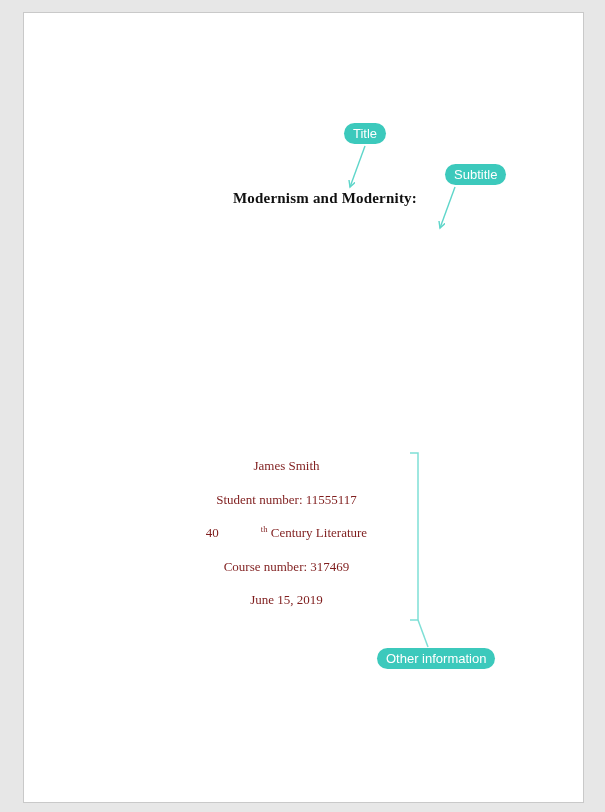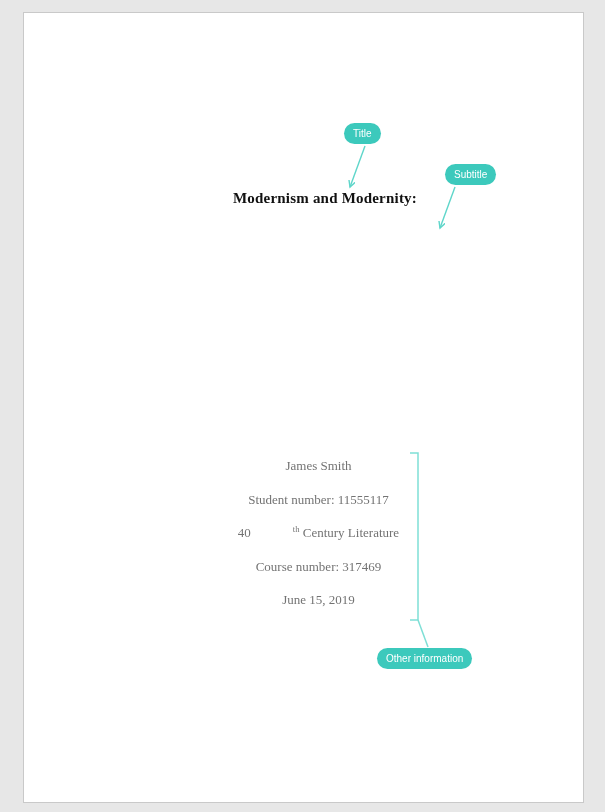--- a/index.html
+++ b/index.html
@@ -33,27 +33,27 @@
     font-family: "Liberation Serif", serif;
     font-weight: bold;
     font-size: 15px;
     color: #111111;
     letter-spacing: 0.2px;
   }
   .doc-title    { top: 190px; }
   .doc-subtitle { top: 229px; }
   .info-block {
     position: absolute;
-    left: 38px;
+    left: 6px;
     top: 449px;
     width: 561px;
     text-align: center;
     font-family: "Liberation Serif", serif;
     font-size: 13px;
-    color: #737373;
+    color: #7f1d1d;
   }
   .info-line {
     height: 33.5px;
     line-height: 33.5px;
   }
   .info-line sup {
     font-size: 8.5px;
     vertical-align: super;
     line-height: 0;
     padding-left: 42px;
@@ -68,21 +68,21 @@
   }
   .pill {
     position: absolute;
     height: 21px;
     line-height: 21px;
     padding: 0 9px;
     border-radius: 11px;
     background: #3cc9bc;
     color: #ffffff;
     font-family: "Liberation Sans", sans-serif;
-    font-size: 10px;
+    font-size: 13px;
     white-space: nowrap;
   }
   .pill-title    { left: 344px; top: 123px; }
   .pill-subtitle { left: 445px; top: 164px; }
   .pill-other    { left: 377px; top: 648px; }
 </style>
 </head>
 <body>
 
 <div class="stage">

